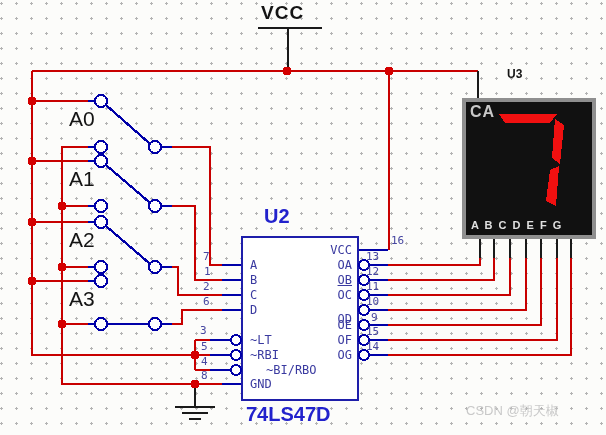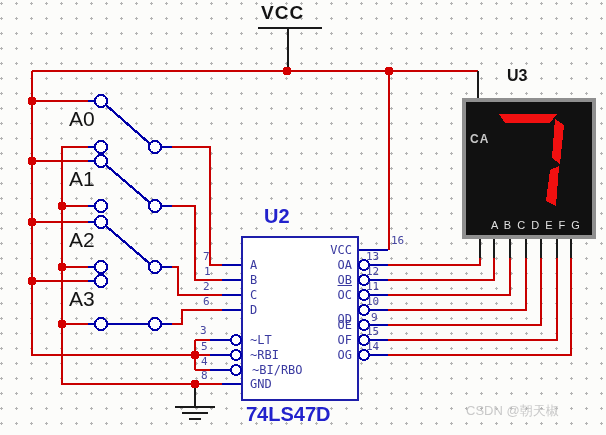--- a/index.html
+++ b/index.html
@@ -7,27 +7,27 @@
     position:relative;width:606px;height:435px;overflow:hidden;
     background-color:#fcfcfa;
     background-image:radial-gradient(circle,#b3b3b3 1.1px,rgba(0,0,0,0) 1.4px);
     background-size:15px 15px;background-position:9px 11px;
     font-family:"Liberation Sans",sans-serif;
   }
   #wires{position:absolute;left:0;top:0;}
   .lbl{position:absolute;white-space:nowrap;}
   .sw-label{font-size:21px;color:#141414;}
   .ref-blue{font-size:20px;font-weight:bold;color:#2222cc;}
-  .ref-black{font-size:16px;font-weight:bold;color:#141414;}
+  .ref-black{font-size:12px;font-weight:bold;color:#141414;}
   .vcc-label{font-size:19px;font-weight:bold;color:#141414;letter-spacing:1px;}
   .pin-label{font-family:"DejaVu Sans Mono",monospace;font-size:12px;color:#3a3aa0;}
   .pin-label.r{width:52px;text-align:right;}
   .pin-num{font-family:"DejaVu Sans Mono",monospace;font-size:11px;color:#4646a0;}
-  .ca-label{font-size:12px;font-weight:bold;color:#c8c8c8;letter-spacing:1px;margin-top:29px;}
-  .seg-labels{font-size:11px;font-weight:normal;color:#e0e0e0;letter-spacing:1.5px;margin-left:20px;}
+  .ca-label{font-size:16px;font-weight:bold;color:#c8c8c8;letter-spacing:1px;}
+  .seg-labels{font-size:11px;font-weight:bold;color:#e0e0e0;letter-spacing:1.5px;}
   .watermark{font-size:13px;color:#c9c9c9;}
 </style>
 </head>
 <body>
 
 <div id="canvas">
 
   <svg id="wires" width="606" height="435" viewBox="0 0 606 435" shape-rendering="crispEdges">
 
     <g stroke="#c80000" stroke-width="2" fill="none">
@@ -133,21 +133,21 @@
   <div class="lbl ref-blue" style="left:264px;top:205px;">U2</div>
   <div class="lbl ref-blue" style="left:246px;top:403px;">74LS47D</div>
   <div class="lbl ref-black" style="left:507px;top:67px;">U3</div>
 
   <div class="lbl pin-label" style="left:250px;top:258px;">A</div>
   <div class="lbl pin-label" style="left:250px;top:273px;">B</div>
   <div class="lbl pin-label" style="left:250px;top:288px;">C</div>
   <div class="lbl pin-label" style="left:250px;top:303px;">D</div>
   <div class="lbl pin-label" style="left:250px;top:333px;">~LT</div>
   <div class="lbl pin-label" style="left:250px;top:348px;">~RBI</div>
-  <div class="lbl pin-label" style="left:252px;top:363px;">~BI/RBO</div>
+  <div class="lbl pin-label" style="left:266px;top:363px;">~BI/RBO</div>
   <div class="lbl pin-label" style="left:250px;top:377px;">GND</div>
 
   <div class="lbl pin-label r" style="left:300px;top:243px;">VCC</div>
   <div class="lbl pin-label r" style="left:300px;top:258px;">OA</div>
   <div class="lbl pin-label r" style="left:300px;top:273px;text-decoration:underline;">OB</div>
   <div class="lbl pin-label r" style="left:300px;top:288px;">OC</div>
   <div class="lbl pin-label r" style="left:300px;top:303px;margin-top:9px;">OD</div>
   <div class="lbl pin-label r" style="left:300px;top:318px;">OE</div>
   <div class="lbl pin-label r" style="left:300px;top:333px;">OF</div>
   <div class="lbl pin-label r" style="left:300px;top:348px;">OG</div>

